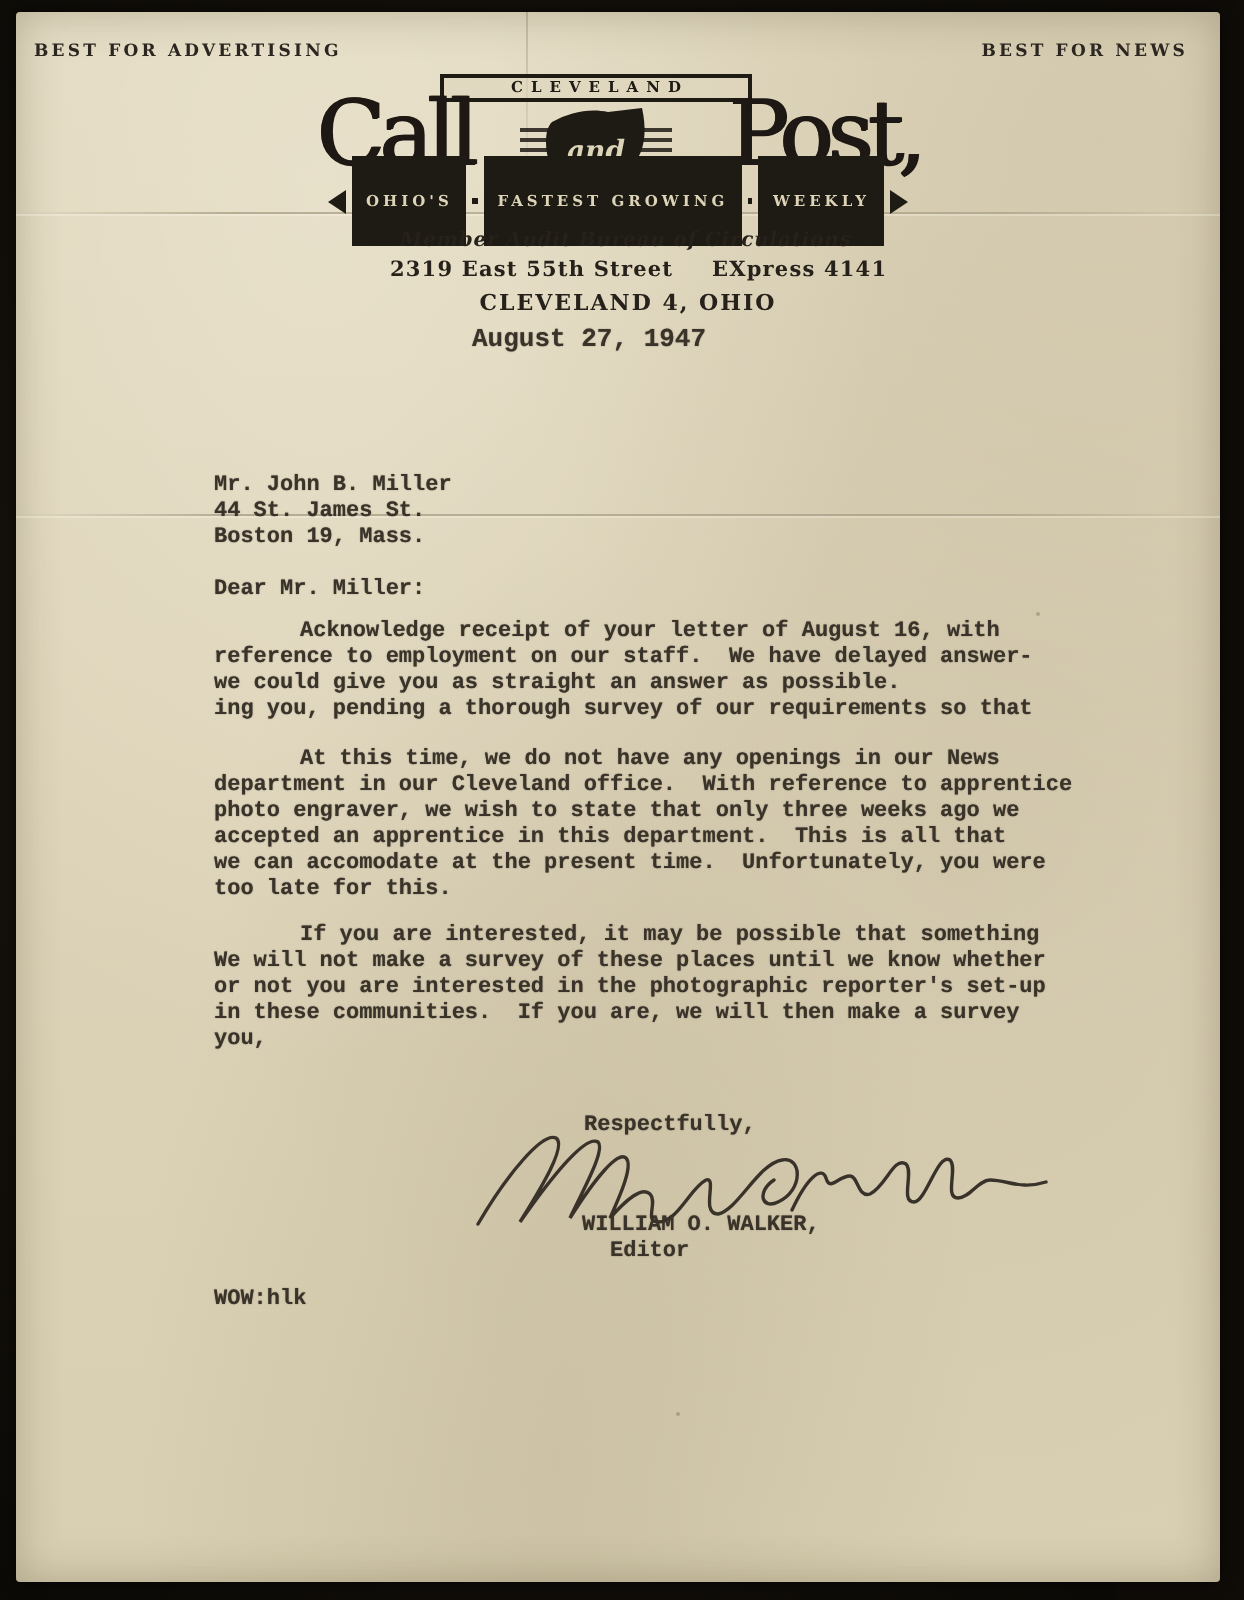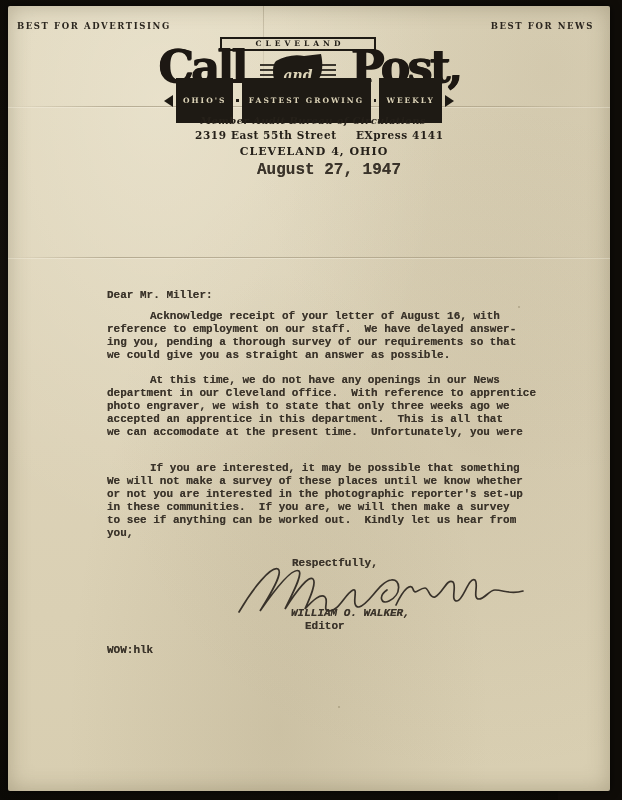--- a/index.html
+++ b/index.html
@@ -35,21 +35,21 @@
   .slogan{position:absolute;top:15px;font-family:"DejaVu Serif",serif;font-weight:bold;
     font-size:8.5px;letter-spacing:1.6px;color:#2b261f;white-space:nowrap;}
   .slogan.left{left:9px;}
   .slogan.right{right:16px;}
 
   .masthead{position:absolute;left:154px;top:31px;width:294px;height:70px;}
   .city-banner{position:absolute;left:58px;top:0;width:156px;height:14px;box-sizing:border-box;
     border:2px solid #1e1a14;background:rgba(222,213,189,0.6);
     color:#1e1a14;font-family:"DejaVu Serif",serif;font-weight:bold;
     font-size:7.5px;line-height:10px;letter-spacing:4px;text-align:center;padding-left:4px;white-space:nowrap;}
-  .bigtitle{position:absolute;top:5px;font-family:"DejaVu Serif",serif;font-weight:bold;
+  .bigtitle{position:absolute;top:5px;font-family:"DejaVu Serif",serif;font-weight:normal;
     font-size:45px;line-height:50px;color:#1d1813;letter-spacing:-3px;
     text-shadow:0.9px 0 0 #1d1813, 0 0.6px 0 #1d1813;}
   .title-call{left:-4px;}
   .title-post{right:-4px;}
   .hatch{position:absolute;left:98px;top:27px;width:76px;height:21px;
     background:repeating-linear-gradient(180deg,#1e1a14 0 2px,transparent 2px 5px);opacity:0.85;}
   .ohio{position:absolute;left:109px;top:15px;width:54px;height:45px;}
   .ribbon{position:absolute;left:2px;right:2px;bottom:0;height:13px;
     display:flex;align-items:center;justify-content:center;gap:3px;}
   .tail{width:0;height:0;border-top:6px solid transparent;border-bottom:6px solid transparent;}
@@ -63,31 +63,31 @@
     font-style:italic;font-weight:bold;font-size:10px;letter-spacing:0.4px;}
   .addr-street{position:absolute;left:187px;top:123px;font-weight:bold;font-size:10.5px;letter-spacing:0.6px;}
   .addr-phone{position:absolute;left:348px;top:123px;font-weight:bold;font-size:10.5px;letter-spacing:0.6px;}
   .city-line{position:absolute;left:0;right:0;top:139px;text-align:center;transform:translateX(5px);
     font-weight:bold;font-size:11px;letter-spacing:1px;}
 
   
   .t{font-family:"Liberation Mono","DejaVu Sans Mono",monospace;font-weight:bold;
     font-size:11px;line-height:13px;color:#3a332a;white-space:pre;
     text-shadow:0 0 0.6px rgba(54,46,36,0.65);}
-  .date{position:absolute;left:228px;top:157px;font-size:16px;line-height:14px;margin-left:21px;}
+  .date{position:absolute;left:228px;top:157px;font-size:13px;line-height:14px;}
   .recipient{position:absolute;left:99px;top:231px;}
   .salutation{position:absolute;left:99px;top:283px;}
   .para{position:absolute;left:99px;}
   .p1{top:304px;}
   .p2{top:368px;}
   .p3{top:456px;}
   .indent{padding-left:43px;}
   .closing{position:absolute;left:284px;top:551px;}
   .signature{position:absolute;left:225px;top:554px;width:305px;height:60px;}
-  .sig-name{position:absolute;left:283px;top:601px;font-style:italic;}
+  .sig-name{position:absolute;left:283px;top:601px;}
   .sig-title{position:absolute;left:297px;top:614px;}
   .typist{position:absolute;left:99px;top:638px;}
 
   .speck{position:absolute;border-radius:50%;background:rgba(104,92,64,0.35);}
 </style>
 </head>
 <body>
 
 <div class="scan">
   <div class="paper">
@@ -122,44 +122,49 @@
       </div>
     </div>
 
     <div class="print member">Member Audit Bureau of Circulations</div>
     <div class="print addr-street">2319 East 55th Street</div>
     <div class="print addr-phone">EXpress 4141</div>
     <div class="print city-line">CLEVELAND 4, OHIO</div>
 
     <div class="t date">August 27, 1947</div>
 
+    <div class="recipient">
+      <div class="t">Mr. John B. Miller</div>
+      <div class="t">44 St. James St.</div>
+      <div class="t">Boston 19, Mass.</div>
+    </div>
 
     <div class="t salutation">Dear Mr. Miller:</div>
 
     <div class="para p1">
       <div class="t indent">Acknowledge receipt of your letter of August 16, with</div>
       <div class="t">reference to employment on our staff.  We have delayed answer-</div>
+      <div class="t">we could give you as straight an answer as possible.</div>
       <div class="t">ing you, pending a thorough survey of our requirements so that</div>
-      <div class="t">we could give you as straight an answer as possible.</div>
     </div>
 
     <div class="para p2">
       <div class="t indent">At this time, we do not have any openings in our News</div>
       <div class="t">department in our Cleveland office.  With reference to apprentice</div>
       <div class="t">photo engraver, we wish to state that only three weeks ago we</div>
       <div class="t">accepted an apprentice in this department.  This is all that</div>
       <div class="t">we can accomodate at the present time.  Unfortunately, you were</div>
+      <div class="t">too late for this.</div>
     </div>
 
     <div class="para p3">
       <div class="t indent">If you are interested, it may be possible that something</div>
       <div class="t">We will not make a survey of these places until we know whether</div>
       <div class="t">or not you are interested in the photographic reporter's set-up</div>
       <div class="t">in these communities.  If you are, we will then make a survey</div>
-      <div class="t">to see if anything can be worked out.  Kindly let us hear from</div>
       <div class="t">you,</div>
     </div>
 
     <div class="t closing">Respectfully,</div>
 
     <svg class="signature" viewBox="0 0 305 60">
       <g fill="none" stroke="#2c2620" stroke-width="1.7" stroke-linecap="round" opacity="0.92">
         <path d="M6,52 C20,28 38,6 45,9 C51,13 35,38 27,51 C43,28 60,7 66,11 C70,15 58,36 52,49 C64,30 76,15 80,19 C84,23 76,40 72,49 C80,40 88,33 92,37 C96,41 89,51 96,51 C106,51 112,34 120,30 C126,28 117,47 126,47 C136,45 146,22 158,20 C168,18 169,35 156,41 C148,45 145,36 154,30"></path>
         <path d="M163,45 C171,28 178,23 180,29 C182,36 186,28 192,28 C196,28 196,39 202,37 C210,33 214,18 220,22 C224,26 217,41 224,41 C230,41 236,16 242,20 C246,24 239,39 246,39 C252,39 256,30 262,30 C271,30 277,35 290,31"></path>
       </g>

